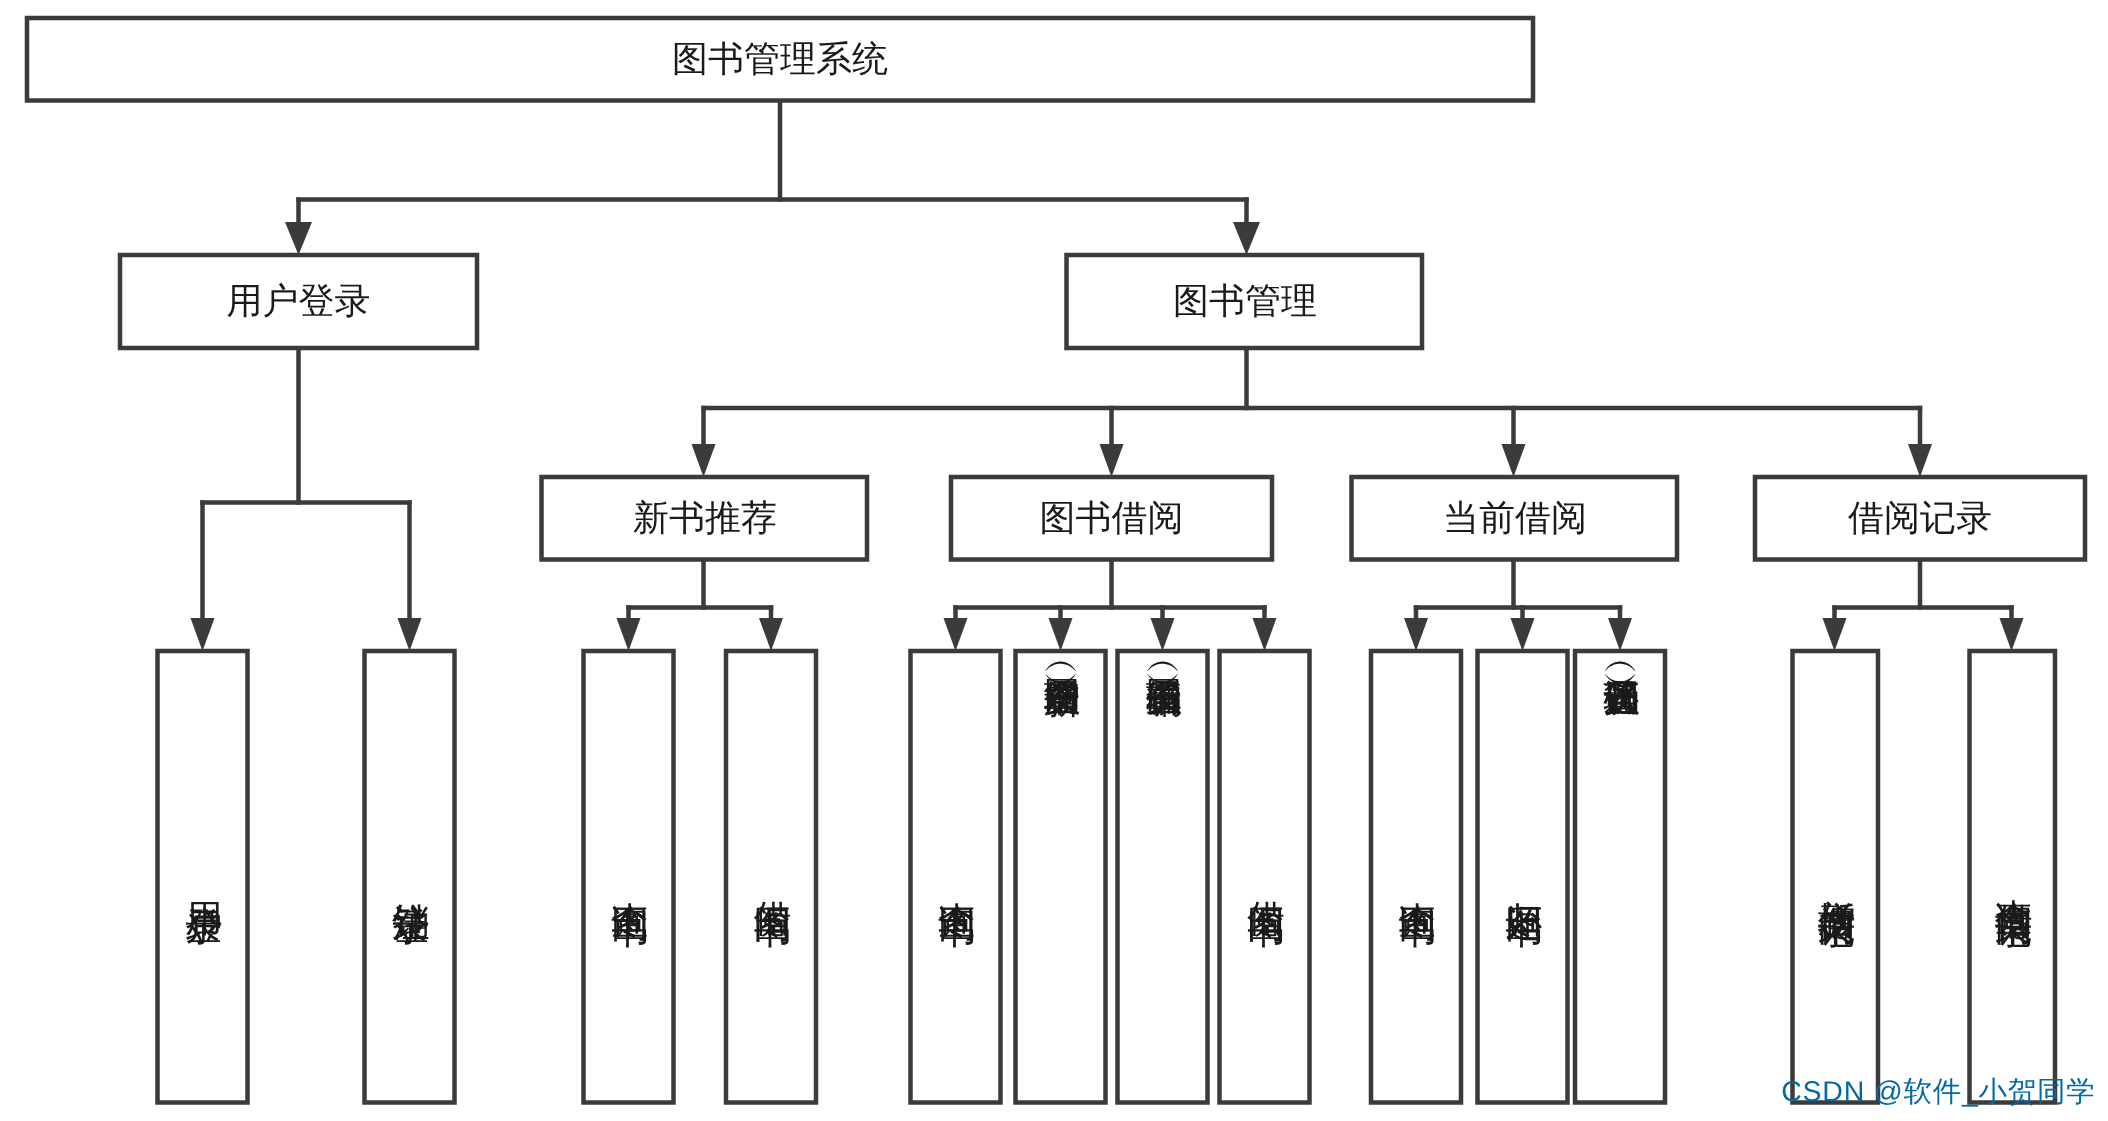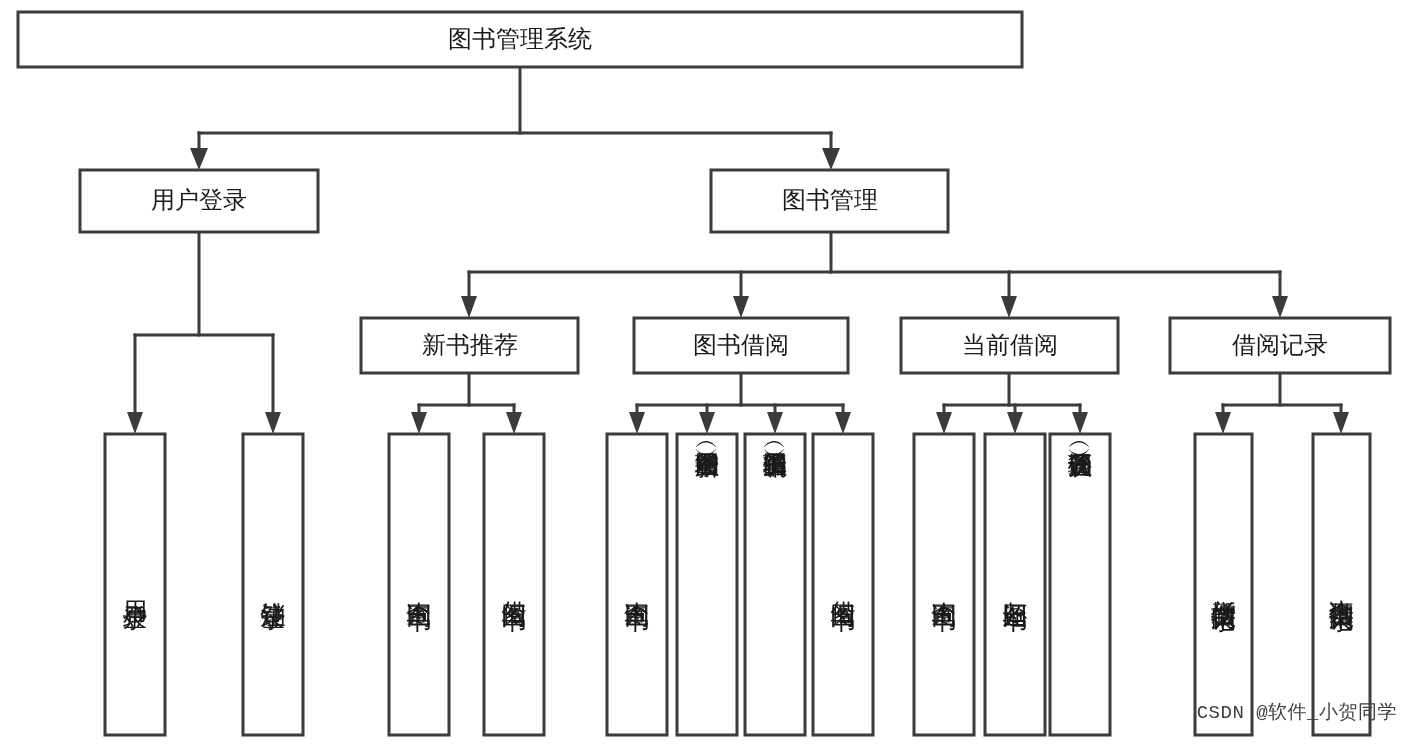--- a/index.html
+++ b/index.html
@@ -62,24 +62,24 @@
     font-size: 25px;
     line-height: 1.08;
     letter-spacing: 2px;
     color: #1a1a1a;
     white-space: nowrap;
     text-align: center;
   }
   .watermark {
     position: absolute;
     right: 8px;
-    bottom: 22px;
-    font-family: Liberation Mono, monospace;
+    bottom: 6px;
+    font-family: Liberation Sans, sans-serif;
     font-size: 19px;
-    color: #404040;
+    color: #0369a1;
     letter-spacing: 0.5px;
     white-space: nowrap;
     pointer-events: none;
   }
 </style>
 </head>
 <body>
 
 <div id="diagram-root">
 

